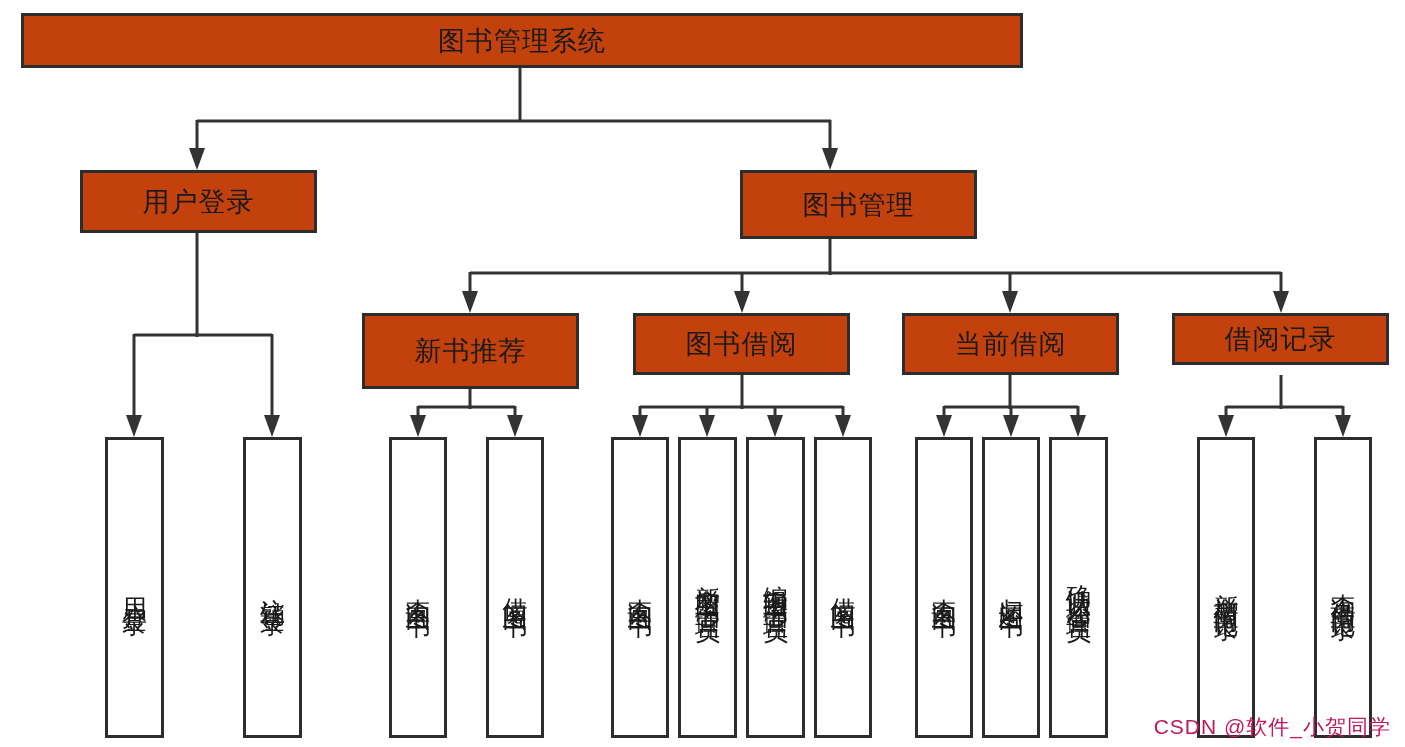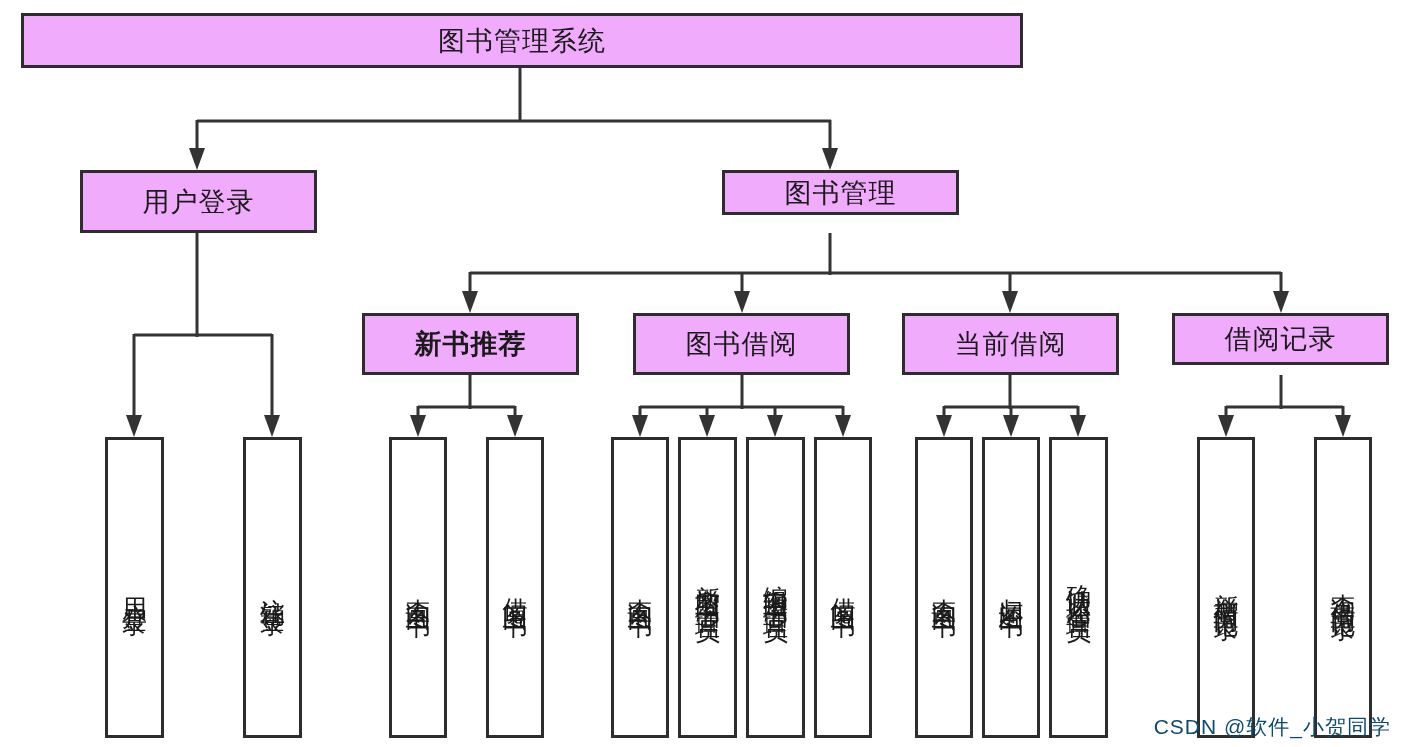--- a/index.html
+++ b/index.html
@@ -6,21 +6,21 @@
   .stage{
     position:relative;
     width:1405px;height:747px;
     background:#ffffff;
     font-family:"Liberation Sans","DejaVu Sans",sans-serif;
     overflow:hidden;
   }
   .connectors{position:absolute;left:0;top:0;z-index:1;}
   .box{
     position:absolute;
-    background:#f0abfc;
+    background:#c2410c;
     border:3px solid #2d2d2d;
     box-sizing:border-box;
     display:flex;align-items:center;justify-content:center;
     color:#1a1a1a;
     font-size:27px;
     letter-spacing:1px;
     z-index:2;
     white-space:nowrap;
   }
   .vbox{
@@ -32,21 +32,21 @@
     display:flex;align-items:center;justify-content:center;
     color:#1a1a1a;
     font-size:25px;
     letter-spacing:5px;
     line-height:1;
     z-index:2;
   }
   .watermark{
     position:absolute;
     right:14px;bottom:6px;
-    color:#0c4a6e;
+    color:#be185d;
     font-size:21px;
     letter-spacing:1px;
     z-index:3;
     white-space:nowrap;
   }
 </style>
 </head>
 <body>
 
 <div class="stage">
@@ -116,23 +116,23 @@
       <polygon points="1003,415 1019,415 1011,437"></polygon>
       <polygon points="1070,415 1086,415 1078,437"></polygon>
       <polygon points="1218,415 1234,415 1226,437"></polygon>
       <polygon points="1335,415 1351,415 1343,437"></polygon>
     </g>
   </svg>
 
   <div class="box" style="left:21px;top:13px;width:1002px;height:55px;">图书管理系统</div>
 
   <div class="box" style="left:80px;top:170px;width:237px;height:63px;">用户登录</div>
-  <div class="box" style="left:722px;top:170px;width:237px;height:45px;">图书管理</div>
+  <div class="box" style="left:740px;top:170px;width:237px;height:69px;">图书管理</div>
 
-  <div class="box" style="left:362px;top:313px;width:217px;height:62px;font-weight:bold;">新书推荐</div>
+  <div class="box" style="left:362px;top:313px;width:217px;height:76px;">新书推荐</div>
   <div class="box" style="left:633px;top:313px;width:217px;height:62px;text-align:right;">图书借阅</div>
   <div class="box" style="left:902px;top:313px;width:217px;height:62px;text-align:right;">当前借阅</div>
   <div class="box" style="left:1172px;top:313px;width:217px;height:52px;">借阅记录</div>
 
   <div class="vbox" style="left:105px;top:437px;width:59px;height:301px;">用户登录</div>
   <div class="vbox" style="left:243px;top:437px;width:59px;height:301px;">注销登录</div>
 
   <div class="vbox" style="left:389px;top:437px;width:58px;height:301px;">查询图书</div>
   <div class="vbox" style="left:486px;top:437px;width:58px;height:301px;">借阅图书</div>
 

